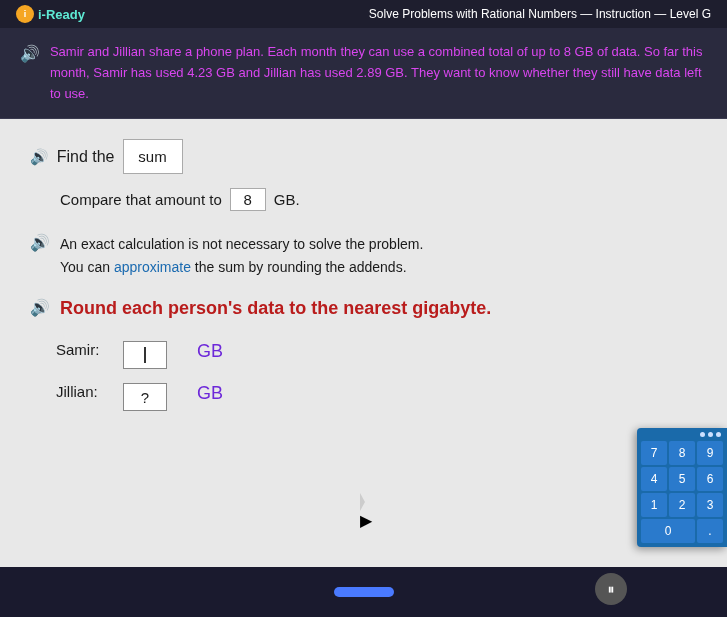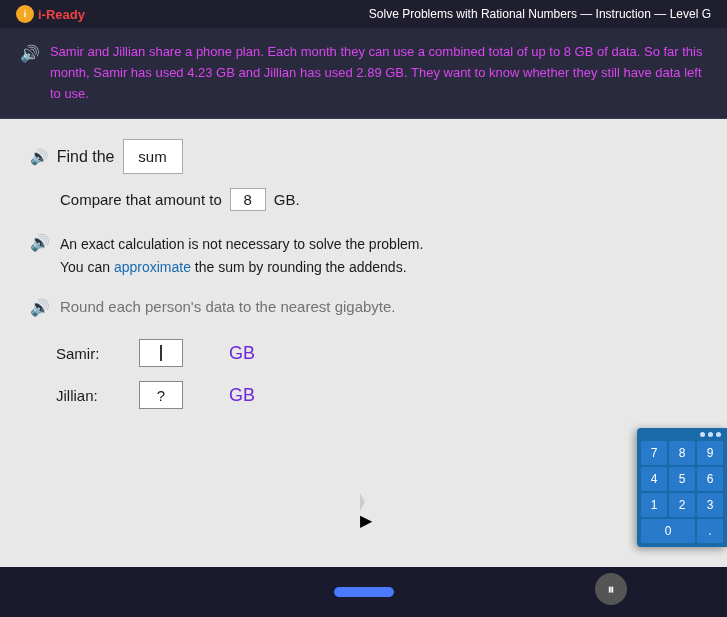--- a/index.html
+++ b/index.html
@@ -42,21 +42,21 @@
       border-radius: 50%;
       display: flex;
       align-items: center;
       justify-content: center;
       font-size: 9px;
       color: white;
       font-weight: bold;
     }
 
     .logo-text {
-      color: #ef4444;
+      color: #5eead4;
       font-size: 13px;
       font-weight: bold;
     }
 
     .top-title {
       color: #ffffff;
       font-size: 12px;
     }
 
     
@@ -161,34 +161,33 @@
 
     
     .round-section {
       display: flex;
       align-items: flex-start;
       gap: 10px;
       margin-bottom: 22px;
     }
 
     .round-text {
-      font-size: 15px;
-      color: #737373;
-      font-weight: normal;
+      font-size: 18px;
+      color: #b91c1c;
+      font-weight: bold;
     }
 
     
     .input-rows {
       margin-left: 26px;
     }
 
     .input-row {
       display: flex;
-      align-items: center;
-      gap: 18px;
+      gap: 2px;
       margin-bottom: 14px;
       font-size: 15px;
       color: #1a1a1a;
     }
 
     .input-label {
       min-width: 65px;
       font-size: 15px;
       color: #1a1a1a;
     }

